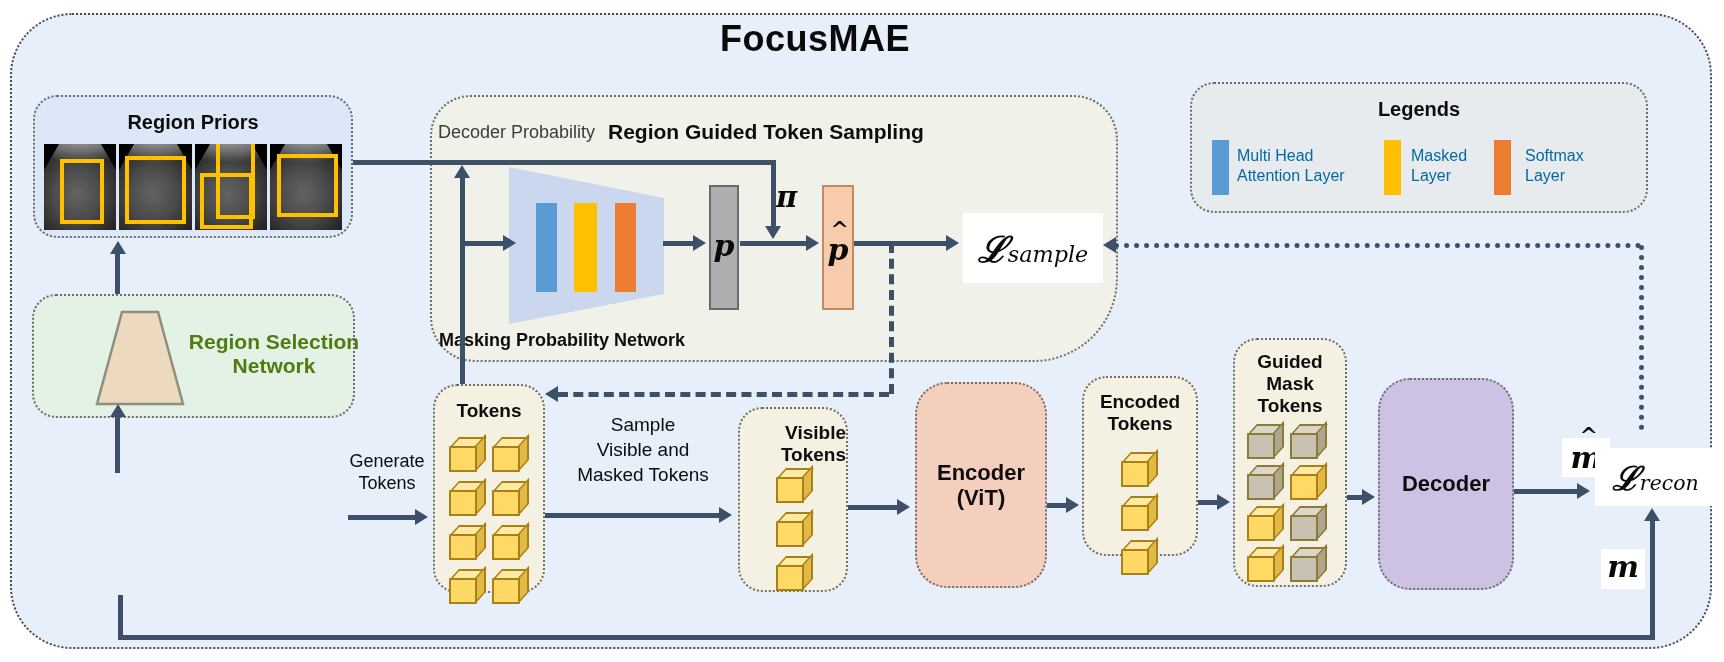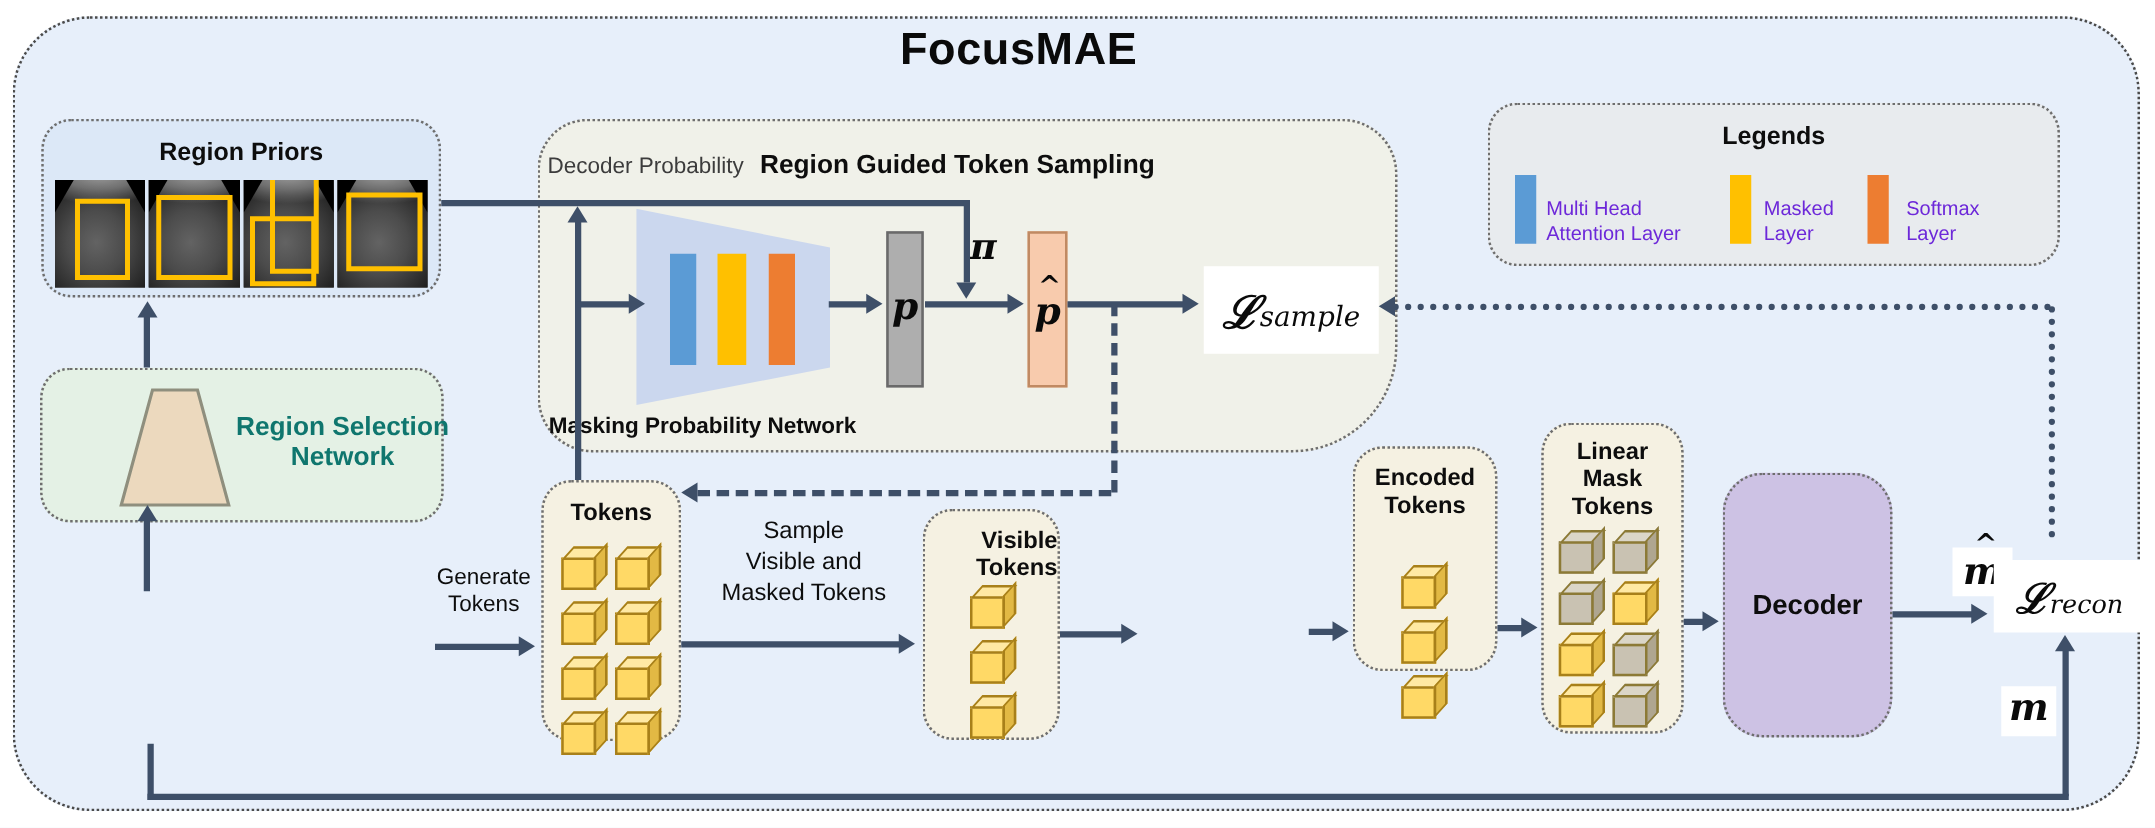--- a/index.html
+++ b/index.html
@@ -11,21 +11,21 @@
   .title{left:0;top:18px;width:1630px;text-align:center;font-size:36px;font-weight:bold;color:#0a0a0a;letter-spacing:.5px;}
   .rp-box{left:33px;top:95px;width:320px;height:143px;background:#DCE8F7;}
   .rsn-box{left:32px;top:294px;width:323px;height:124px;background:#E4F1E5;}
   .iv-box{left:33px;top:473px;width:315px;height:124px;background:#DEE7F3;}
   .rgts-box{left:430px;top:95px;width:688px;height:267px;background:#F0F1E9;border-radius:40px 44px 84px 44px;}
   .leg-box{left:1190px;top:82px;width:458px;height:131px;background:#E8EBEE;}
   .cream{background:#F5F1E2;}
   .tok-box{left:433px;top:384px;width:112px;height:209px;}
   .vis-box{left:738px;top:407px;width:110px;height:185px;}
   .enc-box{left:915px;top:382px;width:132px;height:206px;background:#F4CFBD;border-radius:32px;}
-  .encd-box{left:1082px;top:357px;width:116px;height:180px;}
+  .encd-box{left:1082px;top:376px;width:116px;height:180px;}
   .app-box{left:1233px;top:338px;width:114px;height:249px;}
   .dec-box{left:1378px;top:378px;width:136px;height:212px;background:#CDC2E4;border-radius:32px;}
   .boxlabel{font-weight:bold;color:#0d0d0d;text-align:center;line-height:1.15;}
   .center-lab{display:flex;align-items:center;justify-content:center;width:100%;height:100%;}
   
   .frames{display:flex;gap:3px;}
   .usf{position:relative;flex:1;background:#060606;overflow:hidden;
        background-image:
          radial-gradient(ellipse 130% 42% at 50% -4%, #9a9a9a 0%, #6f6f6f 30%, rgba(0,0,0,0) 62%),
          radial-gradient(ellipse 85% 78% at 46% 58%, #636363 0%, #4b4b4b 38%, #262626 76%, #0c0c0c 100%);}
@@ -50,21 +50,21 @@
   .pbar{left:709px;top:185px;width:30px;height:125px;background:#AEAEAE;border:2px solid #6a6a6a;box-sizing:border-box;}
   .phbar{left:822px;top:185px;width:32px;height:125px;background:#F8CBAD;border:2px solid #c08a63;box-sizing:border-box;}
   .mathv{font-family:"DejaVu Serif","DejaVu Sans",serif;font-style:italic;font-weight:bold;color:#0a0a0a;}
   .hatwrap{position:relative;display:inline-block;}
   .hatwrap .hat{position:absolute;left:55%;top:-16px;transform:translateX(-50%);font-size:22px;font-weight:bold;font-style:normal;}
   .loss{background:#fff;display:flex;align-items:center;justify-content:center;color:#0a0a0a;}
   .loss .scriptL{font-family:"DejaVu Serif",serif;font-style:italic;font-weight:bold;}
   .loss .sub{font-family:"DejaVu Serif",serif;font-style:italic;font-size:0.62em;margin-top:0.55em;}
   
   .legbar{position:absolute;width:17px;height:55px;}
-  .leglab{position:absolute;font-size:16px;line-height:20px;color:#6d28d9;margin-top:12px;}
+  .leglab{position:absolute;font-size:16px;line-height:20px;color:#0369a1;}
   
   .cubegrid{position:absolute;display:grid;gap:9px 15px;}
   .cube{position:relative;width:24px;height:22px;background:#FFD966;border:2px solid #A8801A;margin-top:9px;}
   .cube::before{content:"";position:absolute;left:-2px;top:-11px;width:24px;height:7px;background:#FFE9A3;border:2px solid #A8801A;transform:skewX(-42deg);transform-origin:0 100%;}
   .cube::after{content:"";position:absolute;top:-2px;right:-11px;width:7px;height:22px;background:#E2B944;border:2px solid #A8801A;transform:skewY(-48deg);transform-origin:0 0;}
   .cube-g{background:#C9C2B2;border-color:#8C7A36;}
   .cube-g::before{background:#DBD6C8;border-color:#8C7A36;}
   .cube-g::after{background:#AFA690;border-color:#8C7A36;}
 </style>
 </head>
@@ -94,21 +94,21 @@
           <div class="pb" style="left:10%;top:12%;width:74%;height:64%;"></div>
         </div>
     </div>
   </div>
 
   
   <div class="abs dotbox rsn-box">
     <svg class="abs" style="left:60px;top:14px;" width="92" height="96">
       <polygon points="28,2 64,2 89,94 3,94" fill="#ECD9BE" stroke="#8F8F7E" stroke-width="2.5"></polygon>
     </svg>
-    <div class="abs boxlabel" style="left:150px;top:34px;width:180px;font-size:21px;color:#0f766e;">
+    <div class="abs boxlabel" style="left:150px;top:34px;width:180px;font-size:21px;color:#4d7c0f;">
       <div>Region Selection</div>
       <div>Network</div>
     </div>
   </div>
 
   
 
   
   <div class="abs dotbox rgts-box"></div>
   <div class="abs" style="left:438px;top:122px;font-size:18px;color:#3c3c3c;">Decoder Probability</div>
@@ -187,36 +187,44 @@
       <div>Visible</div>
       <div>Tokens</div>
     </div>
   </div>
   <div class="cubegrid" style="left: 776px; top: 468px; grid-template-columns: repeat(1, auto);">
       <div class="cube"></div>
       <div class="cube"></div>
       <div class="cube"></div>
     </div>
 
+  <div class="abs dotbox enc-box">
+    <div class="center-lab boxlabel" style="font-size:22px;">
+      <div>
+        <div>Encoder</div>
+        <div>(ViT)</div>
+      </div>
+    </div>
+  </div>
 
   <div class="abs dotbox cream encd-box">
     <div class="boxlabel" style="margin-top:13px;font-size:19px;">
       <div>Encoded</div>
       <div>Tokens</div>
     </div>
   </div>
   <div class="cubegrid" style="left: 1121px; top: 452px; grid-template-columns: repeat(1, auto);">
       <div class="cube"></div>
       <div class="cube"></div>
       <div class="cube"></div>
     </div>
 
   <div class="abs dotbox cream app-box">
     <div class="boxlabel" style="margin-top:11px;font-size:19px;">
-      <div>Linear</div>
+      <div>Guided</div>
       <div>Mask</div>
       <div>Tokens</div>
     </div>
   </div>
   <div class="cubegrid" style="left: 1247px; top: 424px; gap: 6px 15px; grid-template-columns: repeat(2, auto);">
       <div class="cube cube-g"></div>
       <div class="cube cube-g"></div>
       <div class="cube cube-g"></div>
       <div class="cube"></div>
       <div class="cube"></div>

